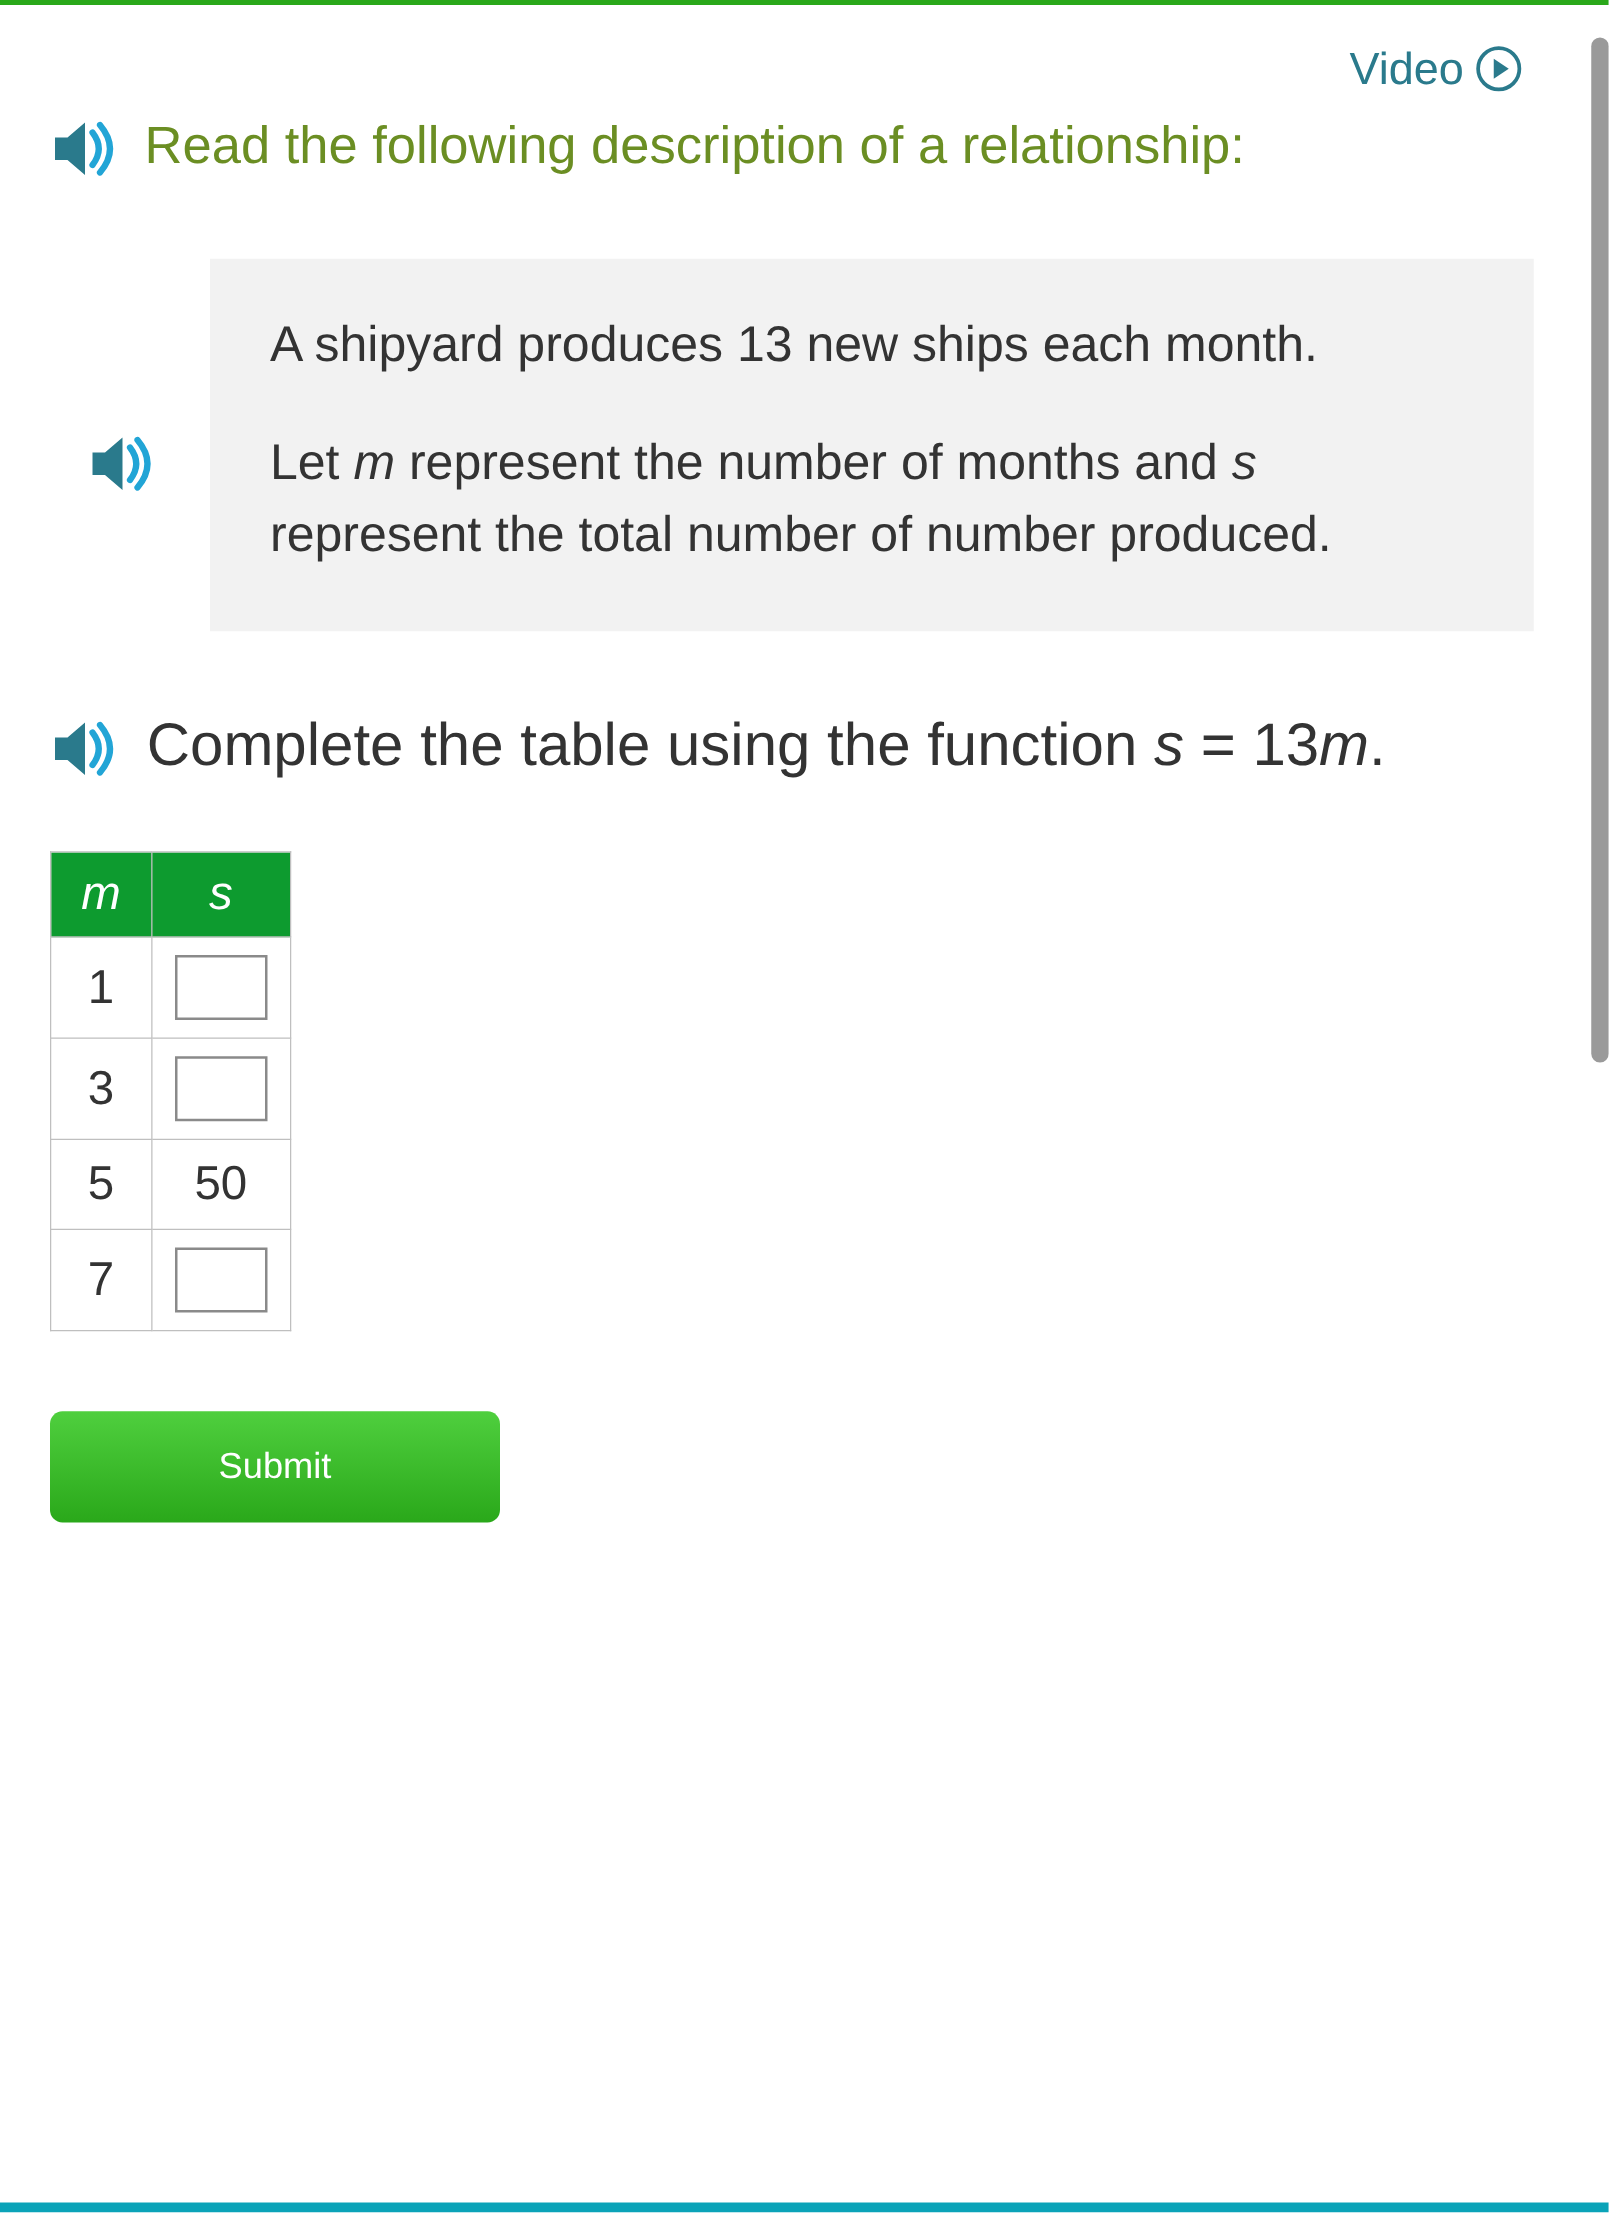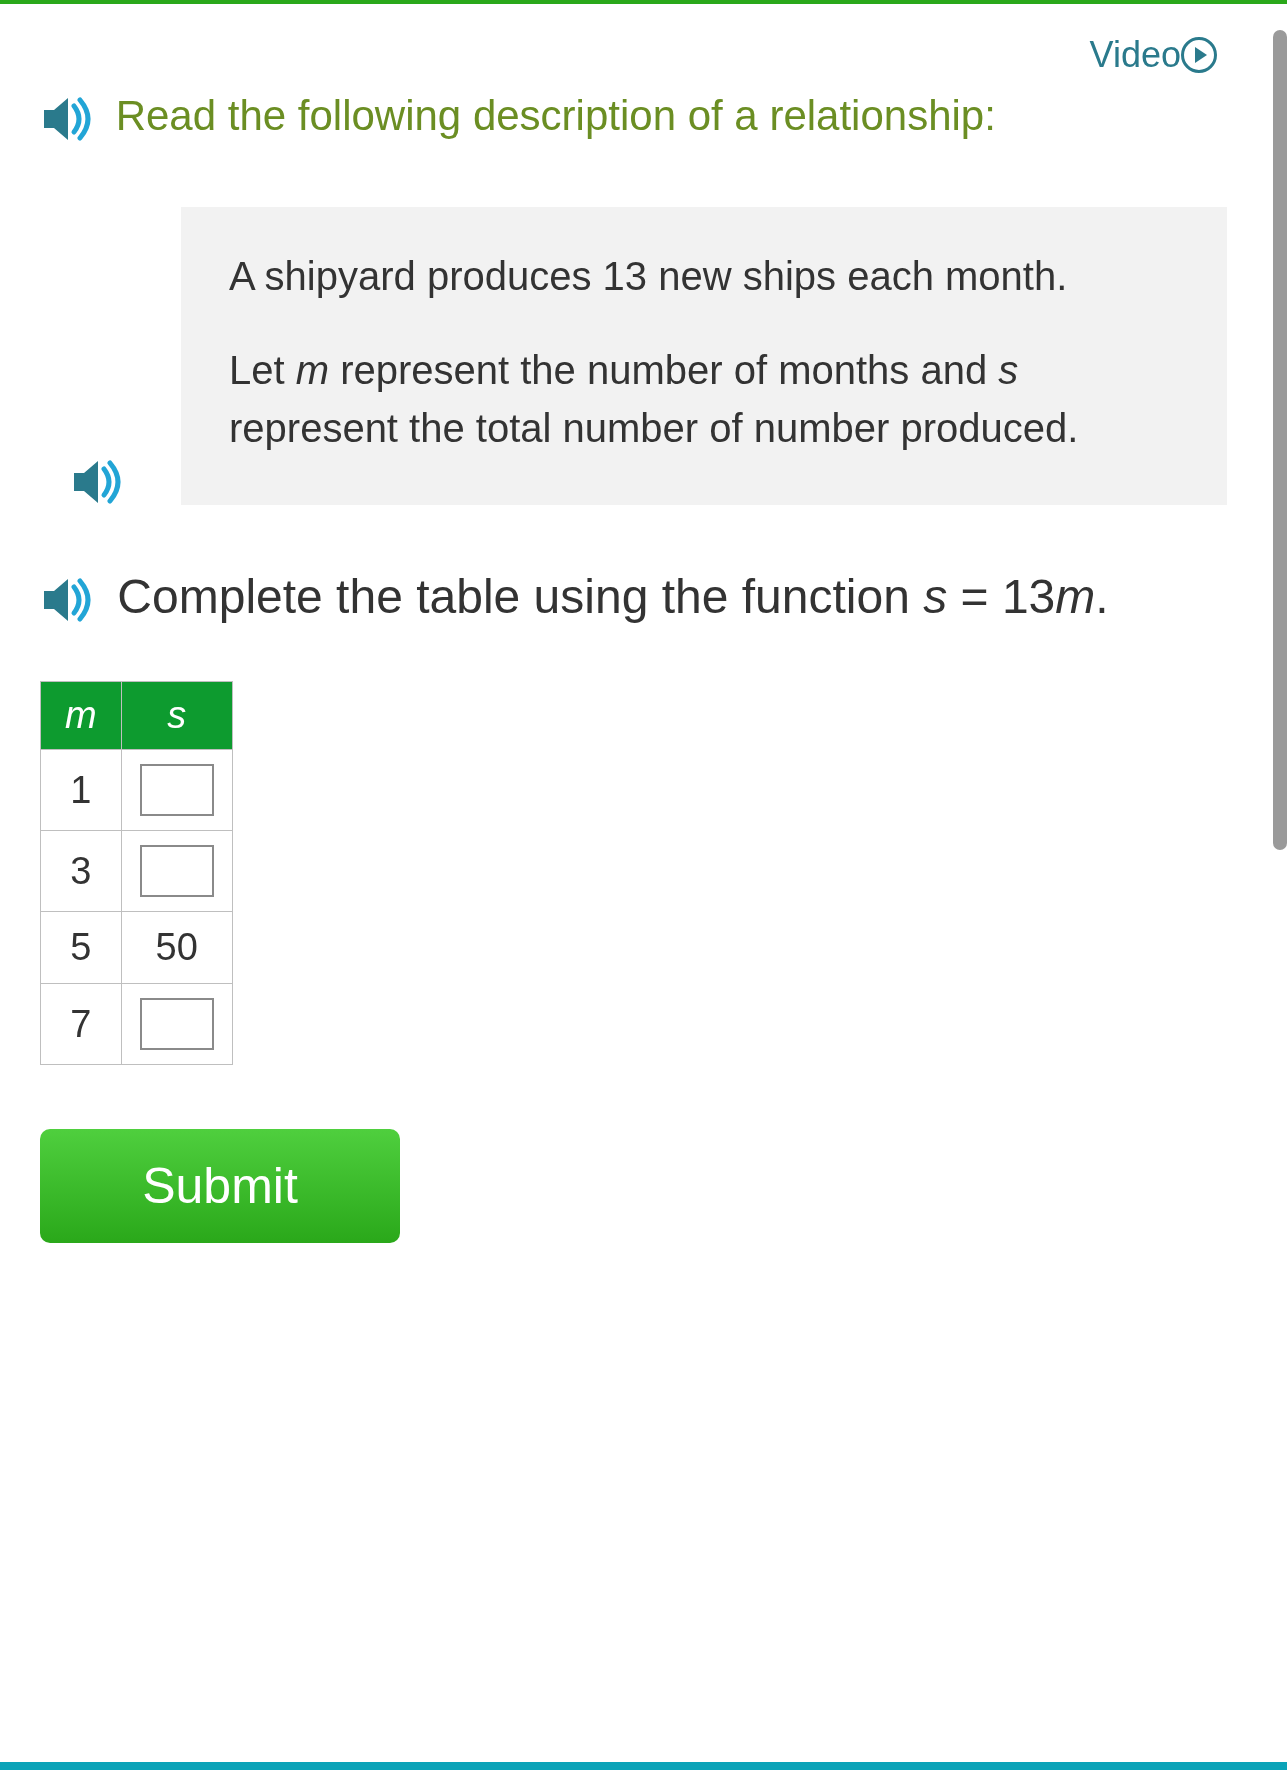--- a/index.html
+++ b/index.html
@@ -21,21 +21,21 @@
     margin: -24px -60px 0 -40px;
   }
   .video-link {
     text-align: right;
     padding: 30px 10px 0 0;
     font-size: 36px;
     color: #2a7a8c;
     display: flex;
     justify-content: flex-end;
     align-items: center;
-    gap: 0;
+    gap: 10px;
   }
   .video-play-icon {
     width: 36px;
     height: 36px;
     border: 3px solid #2a7a8c;
     border-radius: 50%;
     display: inline-flex;
     align-items: center;
     justify-content: center;
   }
@@ -58,22 +58,22 @@
   }
   .speaker svg { width: 100%; height: 100%; display: block; }
   .prompt-heading {
     margin-top: 8px;
     font-size: 42px;
     line-height: 1.5;
     color: #6b8e23;
   }
   .description-row {
     display: flex;
-    align-items: flex-end;
-    gap: 47px;
+    align-items: center;
+    gap: 34px;
     margin-top: 60px;
   }
   .description-box {
     flex: 1;
     background: #f2f2f2;
     padding: 40px 48px 48px 48px;
     font-size: 40px;
     color: #333333;
     line-height: 1.45;
   }
@@ -115,21 +115,21 @@
     font-size: 32px;
     text-align: center;
   }
   .submit-wrap {
     margin-top: 64px;
   }
   .submit-btn {
     background: #3fbf2e;
     background: linear-gradient(to bottom, #4fcf3e, #2aa81a);
     color: #ffffff;
-    font-size: 50px;
+    font-size: 29px;
     border: none;
     border-radius: 10px;
     padding: 28px 0;
     width: 360px;
     text-align: center;
     cursor: pointer;
   }
   .scrollbar {
     position: absolute;
     top: 0;

